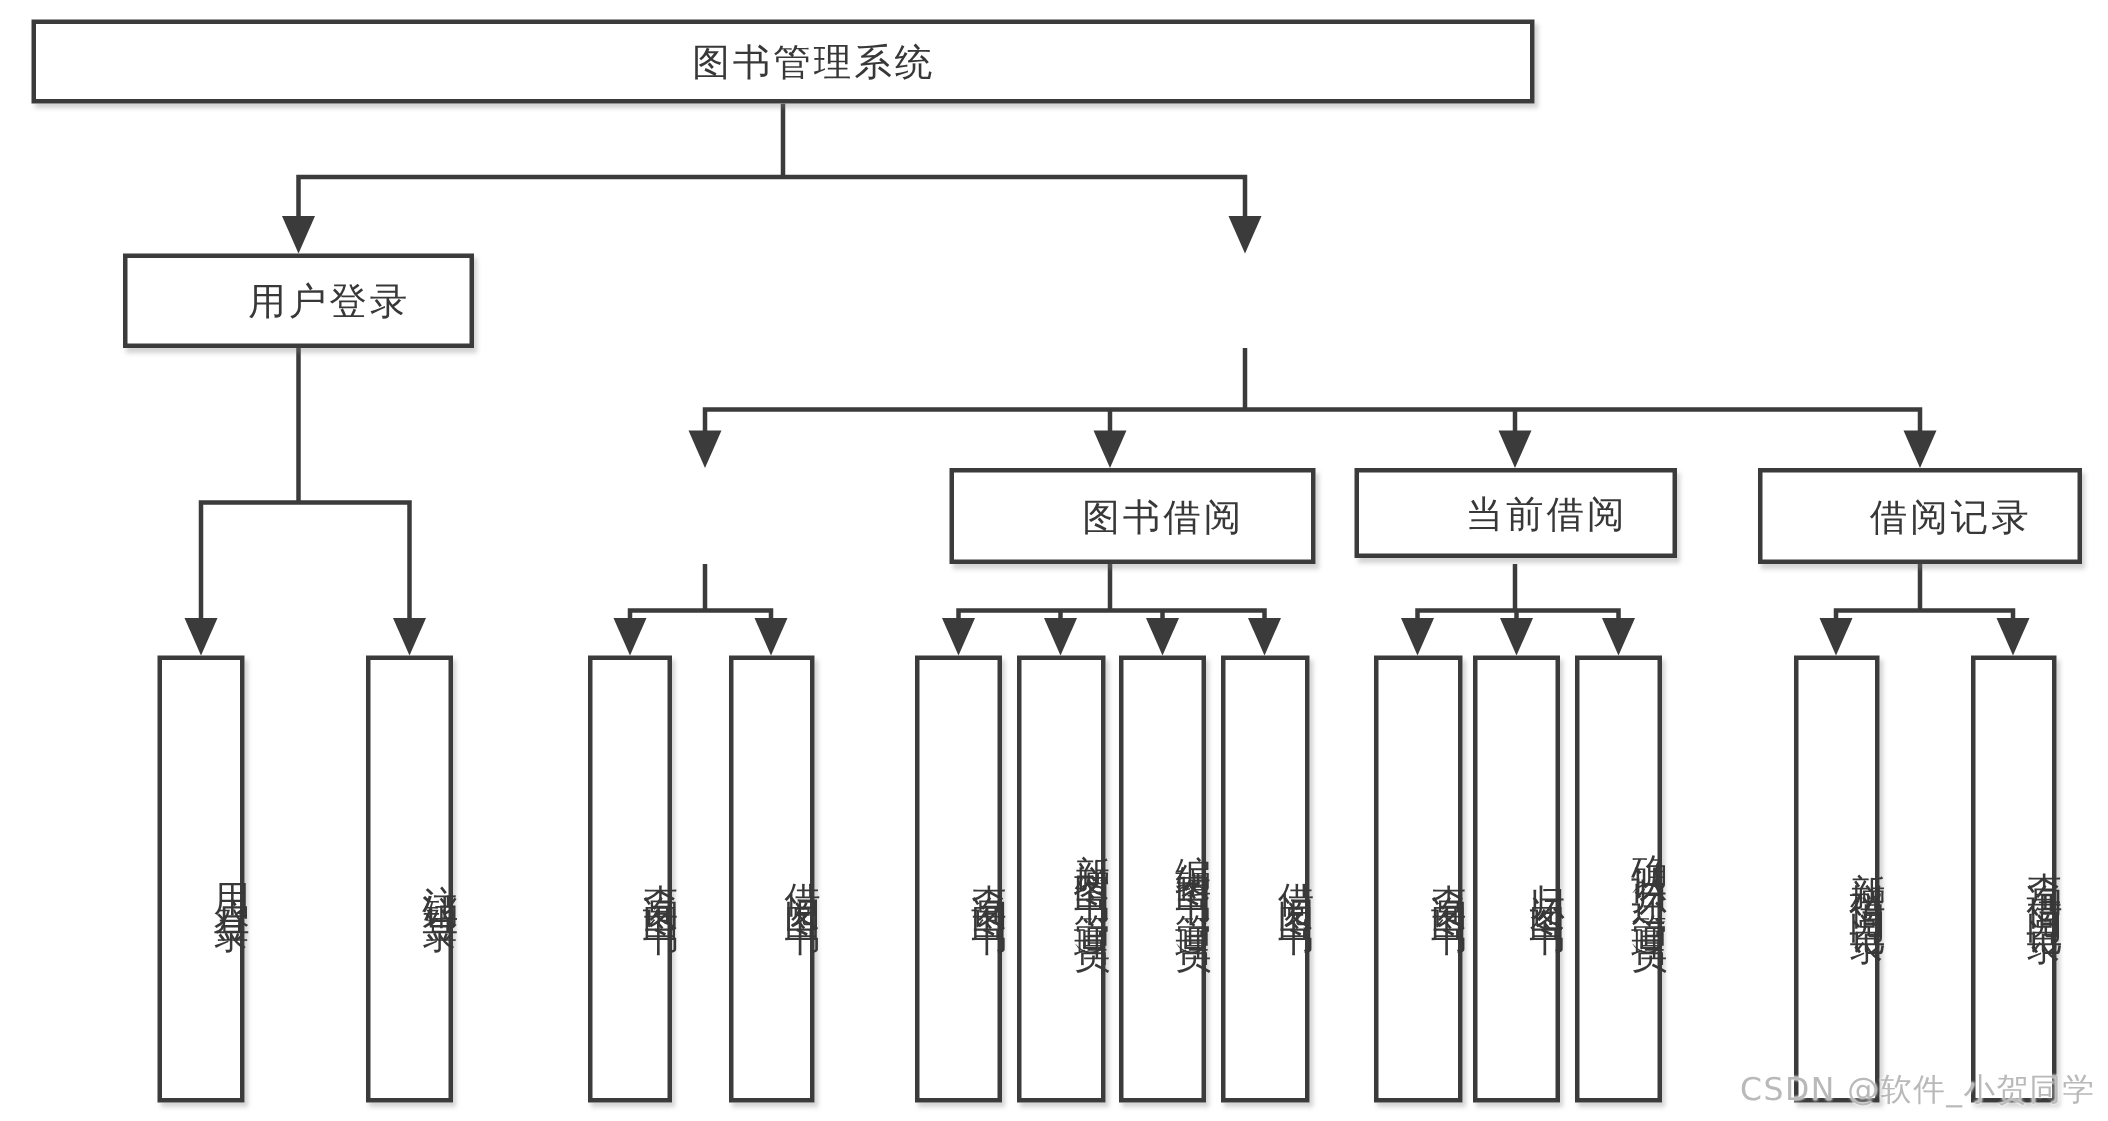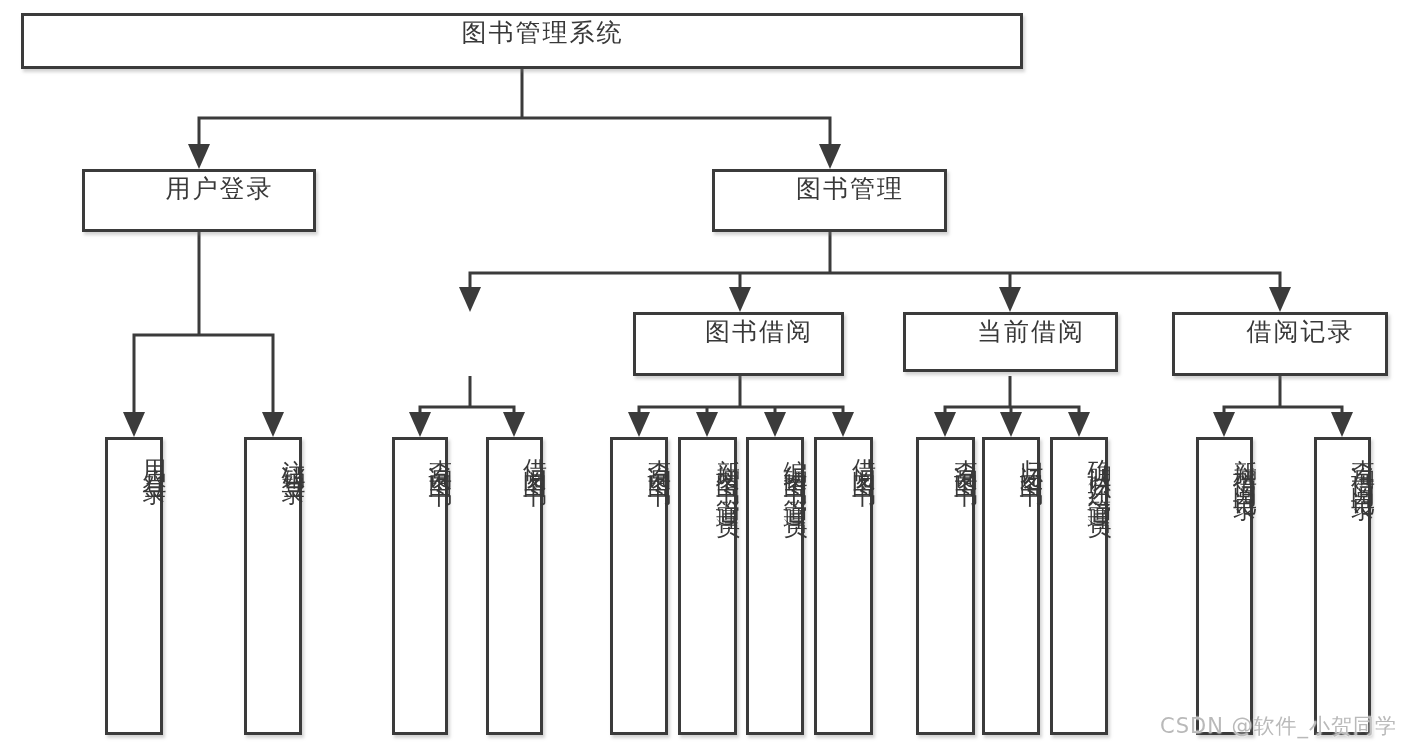--- a/index.html
+++ b/index.html
@@ -4,21 +4,21 @@
 <style>
   html,body{margin:0;padding:0;background:#fff;}
   .canvas{
     position:relative;width:1405px;height:747px;background:#fff;
     font-family:"DejaVu Sans","Liberation Sans",sans-serif;overflow:hidden;
   }
   svg.connectors{position:absolute;left:0;top:0;z-index:1;}
   .node{
     position:absolute;box-sizing:border-box;z-index:2;
     border:3px solid #3b3b3b;background:#fff;
-    display:flex;justify-content:center;
+    display:flex;align-items:center;justify-content:center;
     box-shadow:2px 3px 3px rgba(130,130,130,.35);
     padding-left:41px;
   }
   .node .label{
     font-size:25px;color:#383838;letter-spacing:2px;white-space:nowrap;
   }
   .leaf .label{
     writing-mode:vertical-rl;text-orientation:mixed;
     font-size:24px;letter-spacing:8px;line-height:1;color:#383838;
     white-space:nowrap;
@@ -90,25 +90,22 @@
     </g>
   </svg>
 
   <div class="node" style="left:21px;top:13px;width:1002px;height:56px">
     <span class="label">图书管理系统</span>
   </div>
 
   <div class="node" style="left:82px;top:169px;width:234px;height:63px">
     <span class="label">用户登录</span>
   </div>
-  <div class="node" style="left:712px;top:169px;width:235px;height:63px">
-    <span class="label">图书管理</span>
-  </div>
 
-  <div class="node" style="left:633px;top:312px;width:211px;height:64px">
+  <div class="node" style="left:633px;top:312px;width:244px;height:64px">
     <span class="label">图书借阅</span>
   </div>
   <div class="node" style="left:903px;top:312px;width:215px;height:60px">
     <span class="label">当前借阅</span>
   </div>
   <div class="node" style="left:1172px;top:312px;width:216px;height:64px">
     <span class="label">借阅记录</span>
   </div>
 
   <div class="node leaf" style="left:105px;top:437px;width:58px;height:298px">

